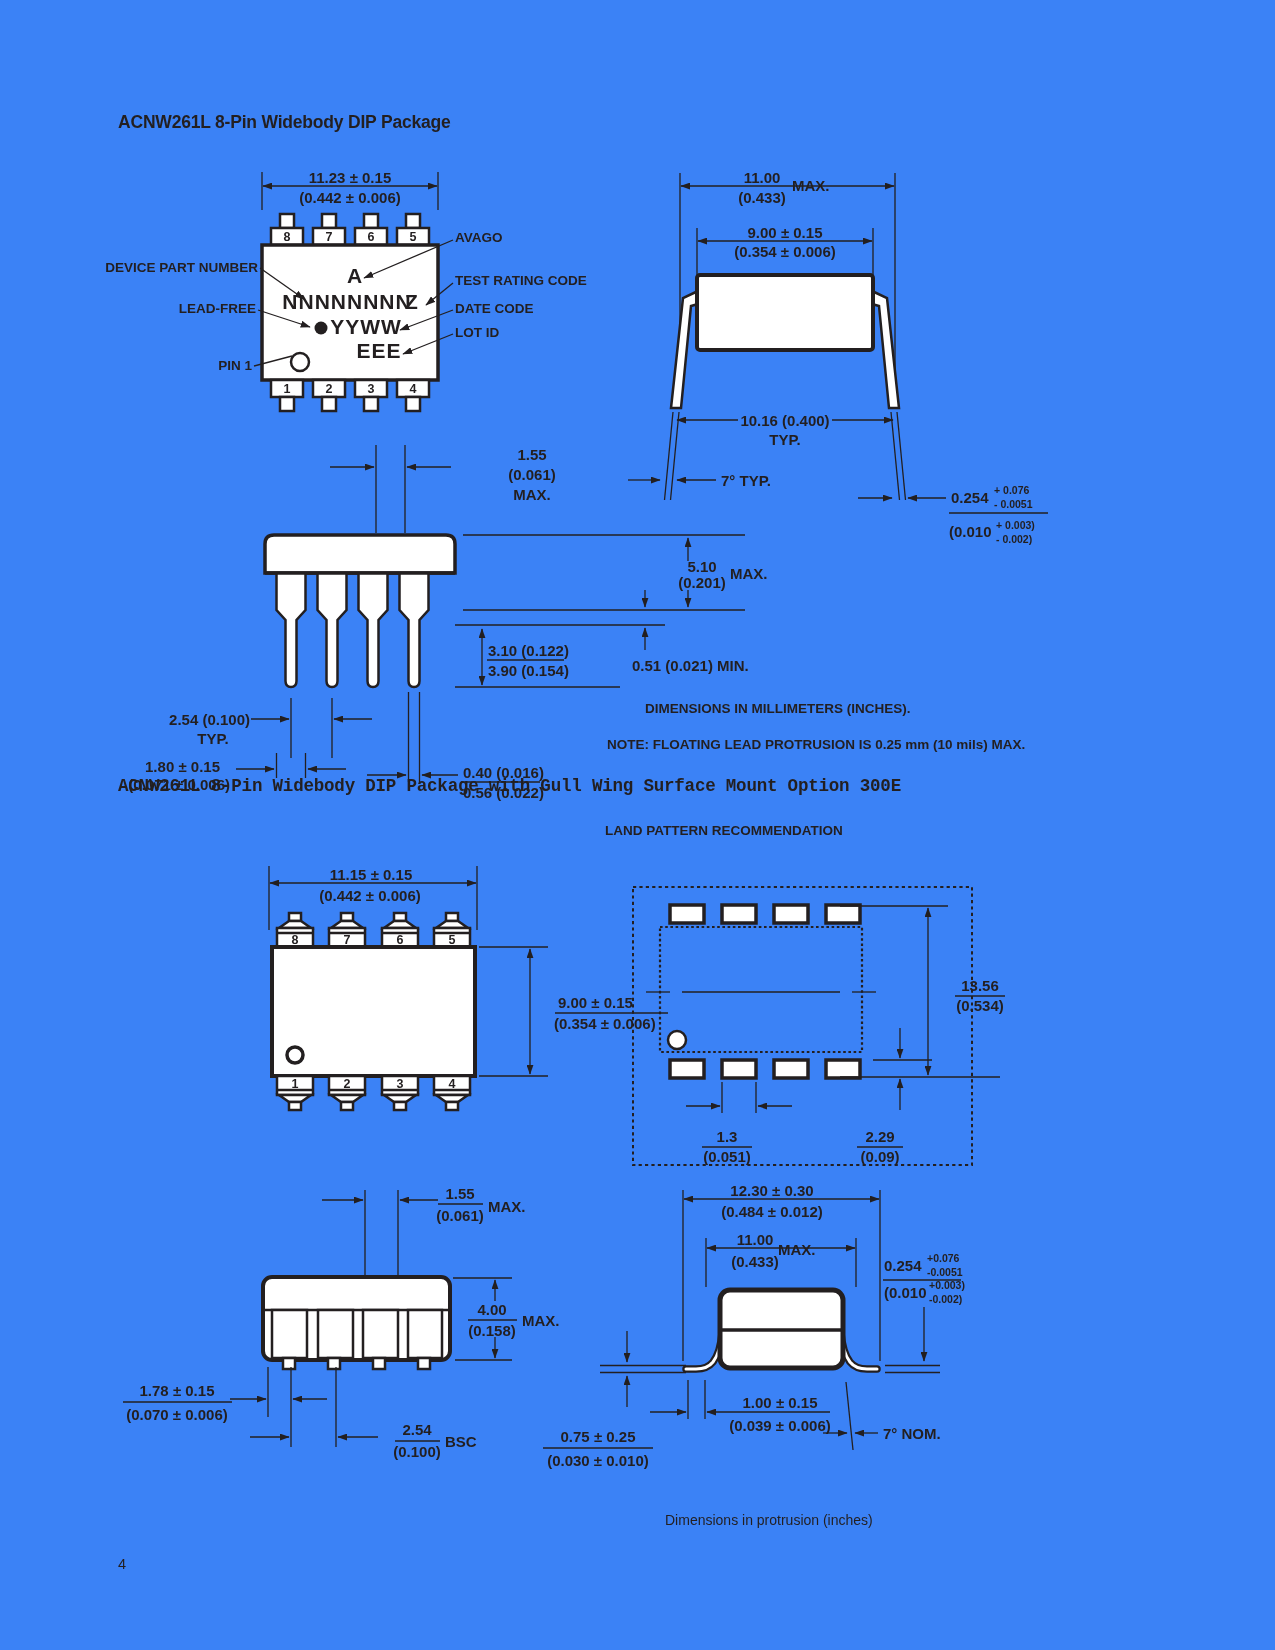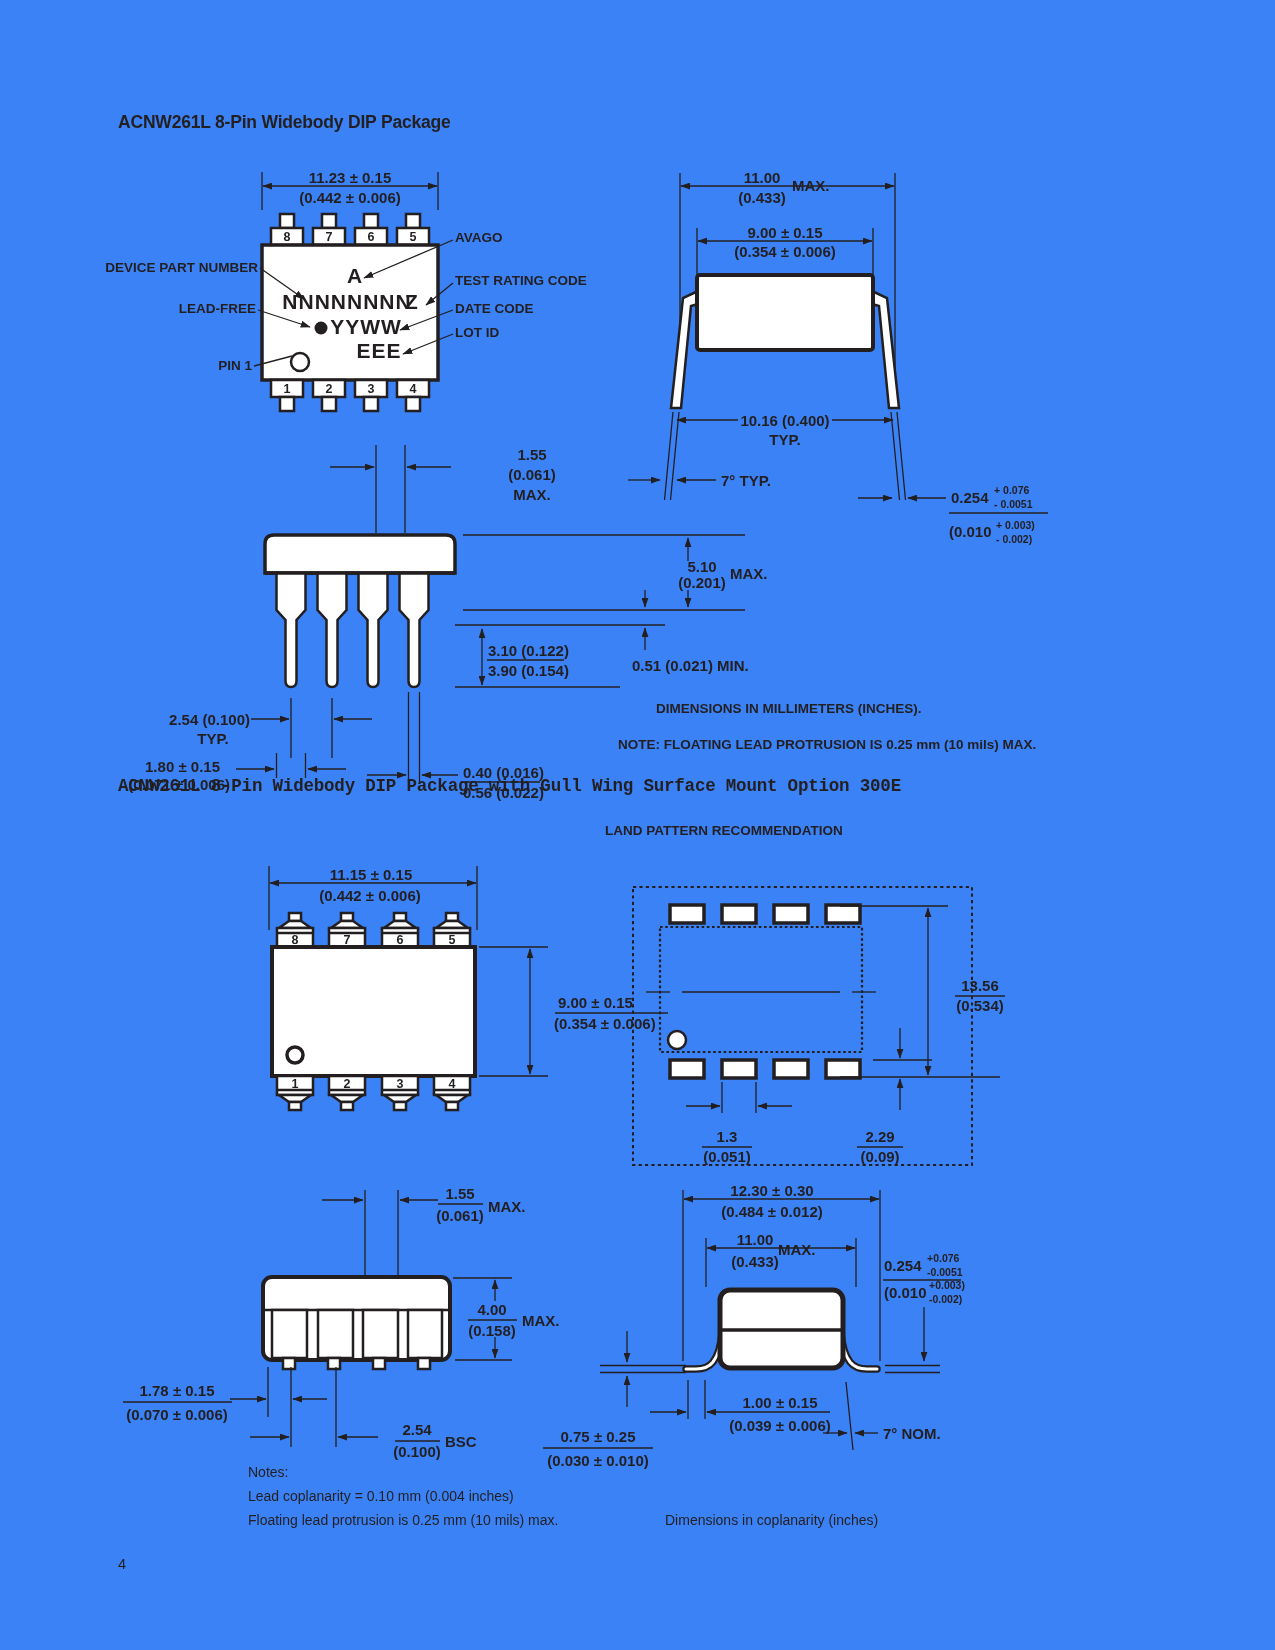--- a/index.html
+++ b/index.html
@@ -1,20 +1,20 @@
 <!DOCTYPE html>
 <html><head>
 <meta charset="utf-8">
 <style>
   html,body{margin:0;padding:0;background:#e8e8e8;}
   #page{position:relative;width:1275px;height:1650px;background:#3b82f6;overflow:hidden;
         font-family:"Liberation Sans",sans-serif;color:#231f20;}
   .abs{position:absolute;}
   .h1{font-weight:bold;font-size:17.5px;letter-spacing:-0.2px;white-space:nowrap;}
-  .noteB{font-weight:bold;font-size:13.5px;white-space:nowrap;margin-left:11px;}
+  .noteB{font-weight:bold;font-size:13.5px;white-space:nowrap;}
   .noteR{font-size:14px;line-height:24px;white-space:nowrap;}
   .pgnum{font-size:14.5px;}
   svg text{font-family:"Liberation Sans",sans-serif;font-weight:bold;fill:#231f20;}
   .tx{font-size:15px;} .tx13{font-size:13.5px;} .tx12{font-size:12.5px;}
   .tx11{font-size:10.5px;} .tx21{font-size:21px;letter-spacing:1px;}
   .mid{text-anchor:middle;} .end{text-anchor:end;}
   .ln{stroke:#231f20;fill:none;stroke-width:1.3;}
   .md{stroke:#231f20;fill:none;stroke-width:2.5;}
   .thk{stroke:#231f20;fill:none;stroke-width:3.5;}
   .thk4{stroke:#231f20;fill:none;stroke-width:4;}
@@ -29,26 +29,21 @@
 <body>
 
 <div id="page">
 
   <div class="abs h1" style="left:118px;top:112px;">ACNW261L 8-Pin Widebody DIP Package</div>
   <div class="abs h1" style="left:118px;top:776px;font-family:Liberation Mono, monospace;">ACNW261L 8-Pin Widebody DIP Package with Gull Wing Surface Mount Option 300E</div>
 
   <div class="abs noteB" style="left:645px;top:701px;">DIMENSIONS IN MILLIMETERS (INCHES).</div>
   <div class="abs noteB" style="left:607px;top:737px;">NOTE: FLOATING LEAD PROTRUSION IS 0.25 mm (10 mils) MAX.</div>
 
-  <div class="abs noteR" style="left:248px;top:1460px;">
-    <div>Notes:</div>
-    <div>Lead coplanarity = 0.10 mm (0.004 inches)</div>
-    <div>Floating lead protrusion is 0.25 mm (10 mils) max.</div>
-  </div>
-  <div class="abs noteR" style="left:665px;top:1508px;">Dimensions in coplanarity (inches)</div>
+  <div class="abs noteR" style="left:665px;top:1508px;">Dimensions in protrusion (inches)</div>
 
   <div class="abs pgnum" style="left:118px;top:1556px;">4</div>
 
   <svg class="abs" style="left:0;top:0;" width="1275" height="1650" viewBox="0 0 1275 1650">
     <defs>
       <marker id="ah" viewBox="0 0 10 7" markerWidth="10" markerHeight="7" refX="9.3" refY="3.5" orient="auto-start-reverse" markerUnits="userSpaceOnUse">
         <path d="M0,0 L10,3.5 L0,7 Z" fill="#231f20"></path>
       </marker>
     </defs>
 

